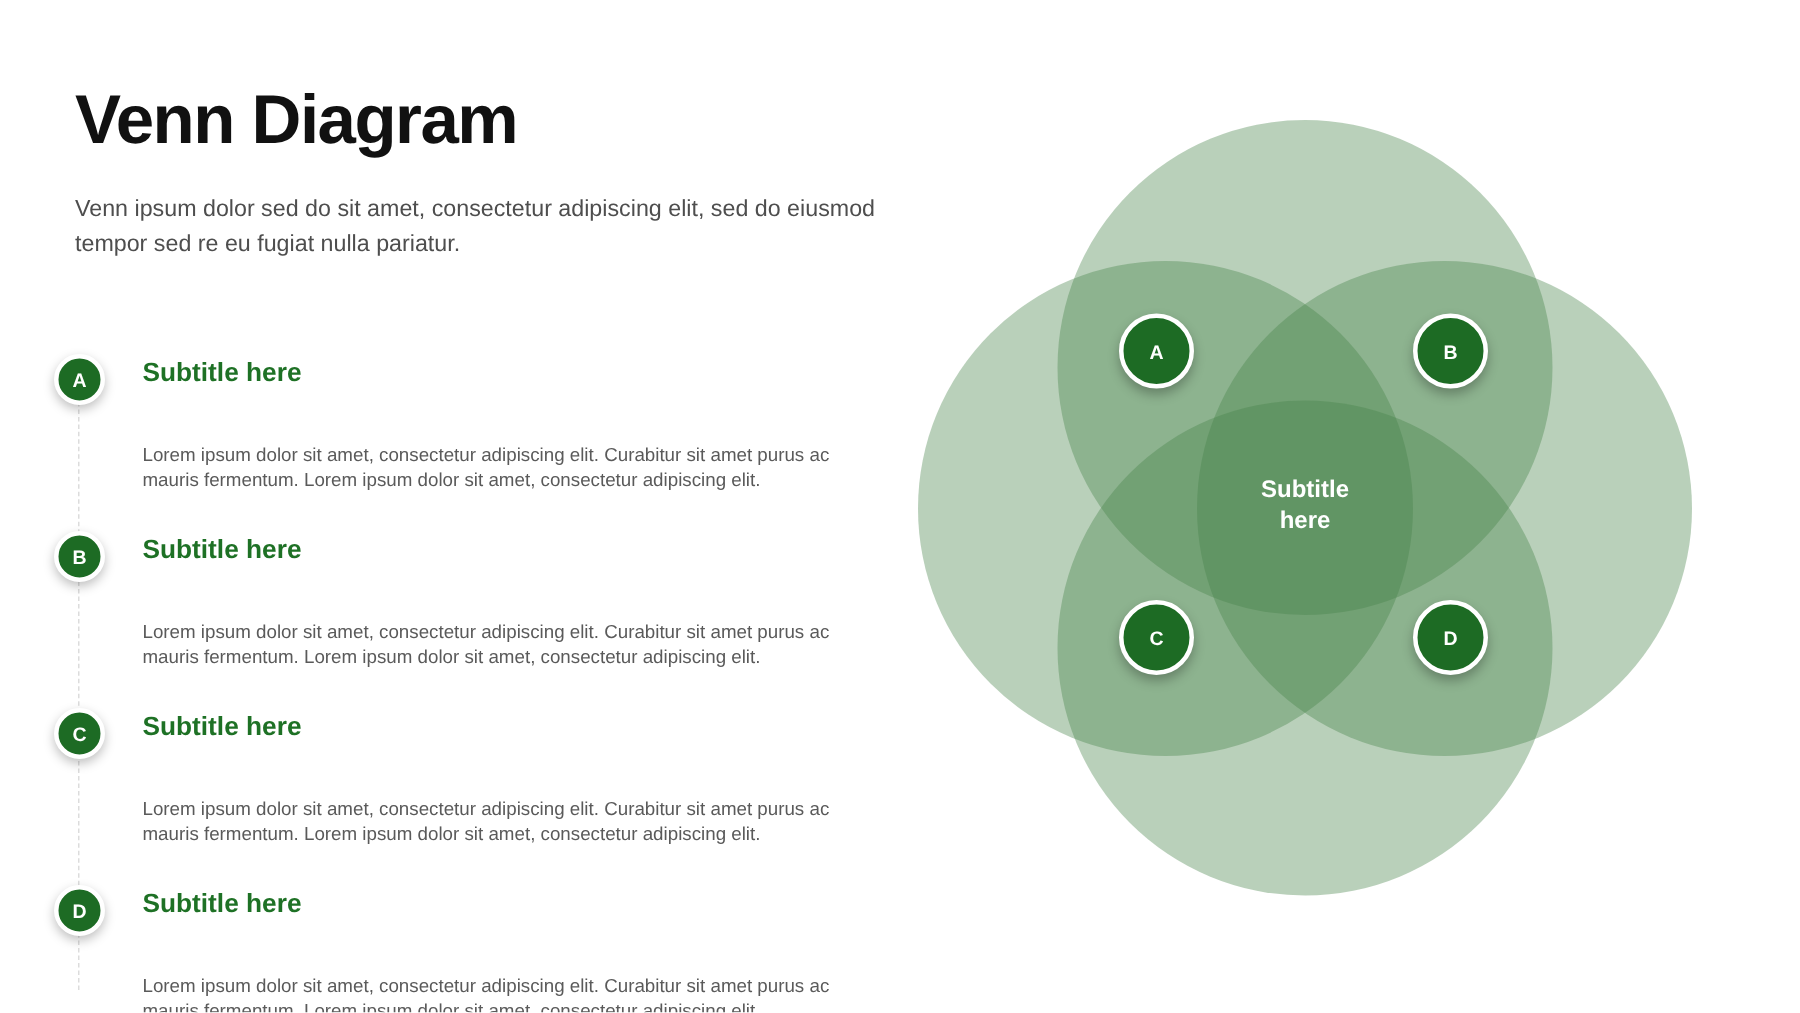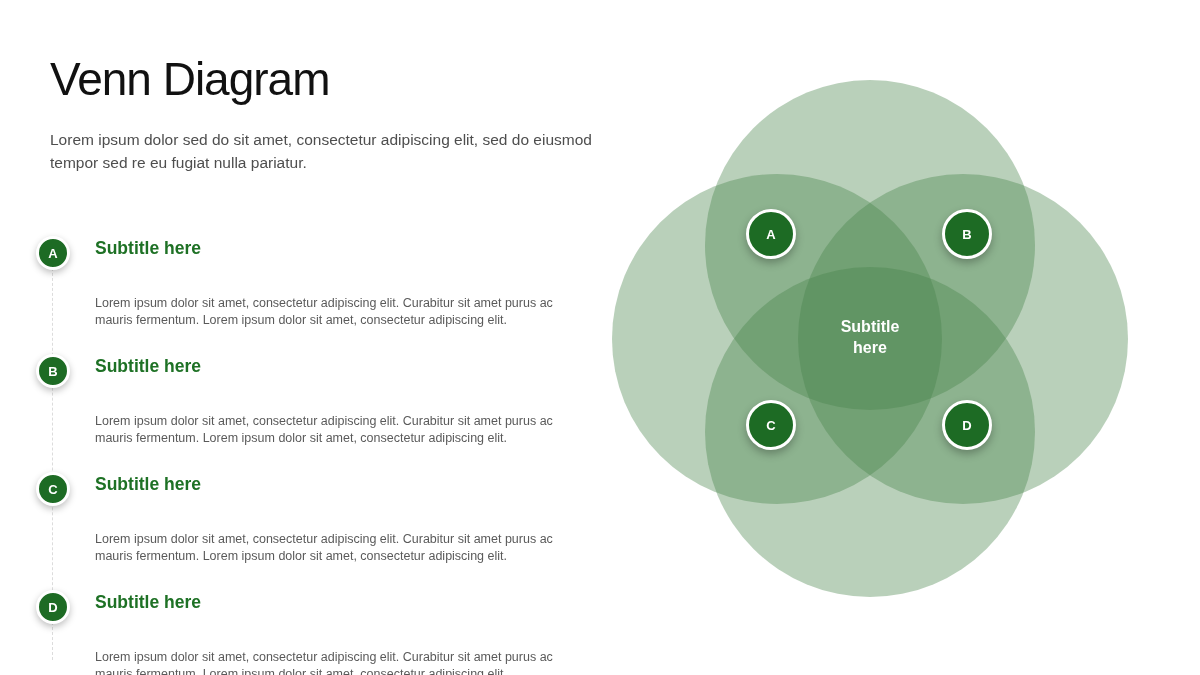--- a/index.html
+++ b/index.html
@@ -13,21 +13,21 @@
     background: #ffffff;
     overflow: hidden;
   }
 
   
   .page-title {
     position: absolute;
     left: 50px;
     top: 54px;
     font-size: 46px;
-    font-weight: normal;
+    font-weight: bold;
     letter-spacing: -1px;
     color: var(--title-text, #111111);
     line-height: 1.1;
   }
 
   .intro {
     position: absolute;
     left: 50px;
     top: 128px;
     width: 552px;
@@ -147,21 +147,21 @@
   .venn-badge.c { left: 134px; top: 320px; }
   .venn-badge.d { left: 330px; top: 320px; }
 </style>
 </head>
 <body>
 
 <div class="page">
 
   <h1 class="page-title">Venn Diagram</h1>
 
-  <p class="intro">Lorem ipsum dolor sed do sit amet, consectetur adipiscing elit, sed do eiusmod tempor sed re eu fugiat nulla pariatur.</p>
+  <p class="intro">Venn ipsum dolor sed do sit amet, consectetur adipiscing elit, sed do eiusmod tempor sed re eu fugiat nulla pariatur.</p>
 
   <div class="connector-line"></div>
 
   <div class="list">
 
     <div class="list-item">
       <div class="marker">A</div>
       <div class="item-content">
         <div class="item-heading">Subtitle here</div>
         <div class="item-body">Lorem ipsum dolor sit amet, consectetur adipiscing elit. Curabitur sit amet purus ac mauris fermentum. Lorem ipsum dolor sit amet, consectetur adipiscing elit.</div>

